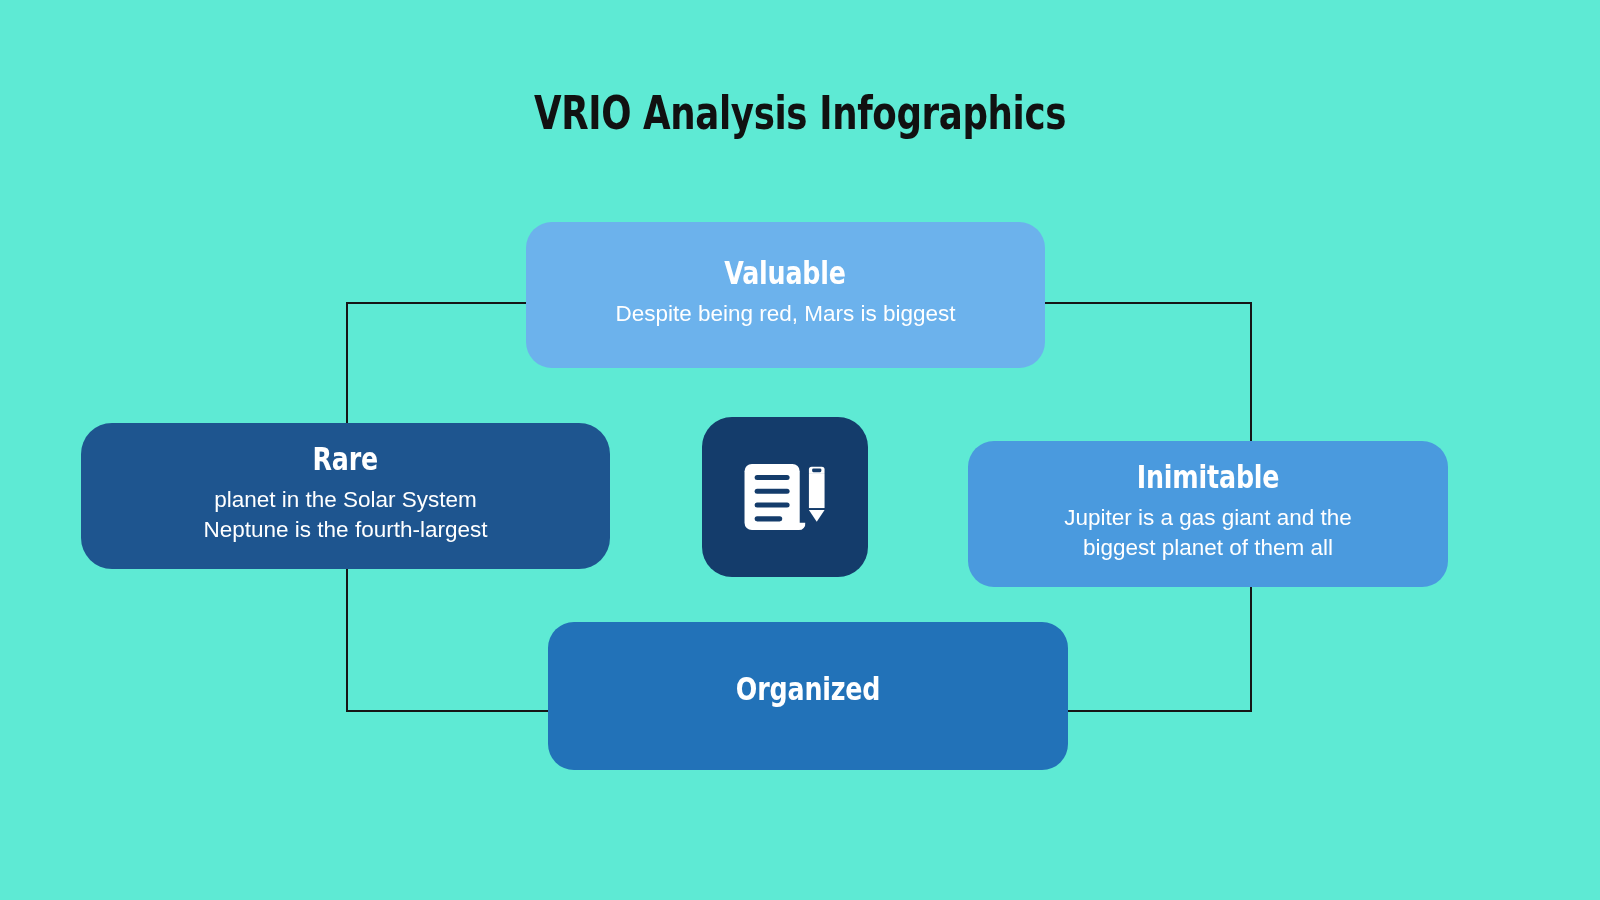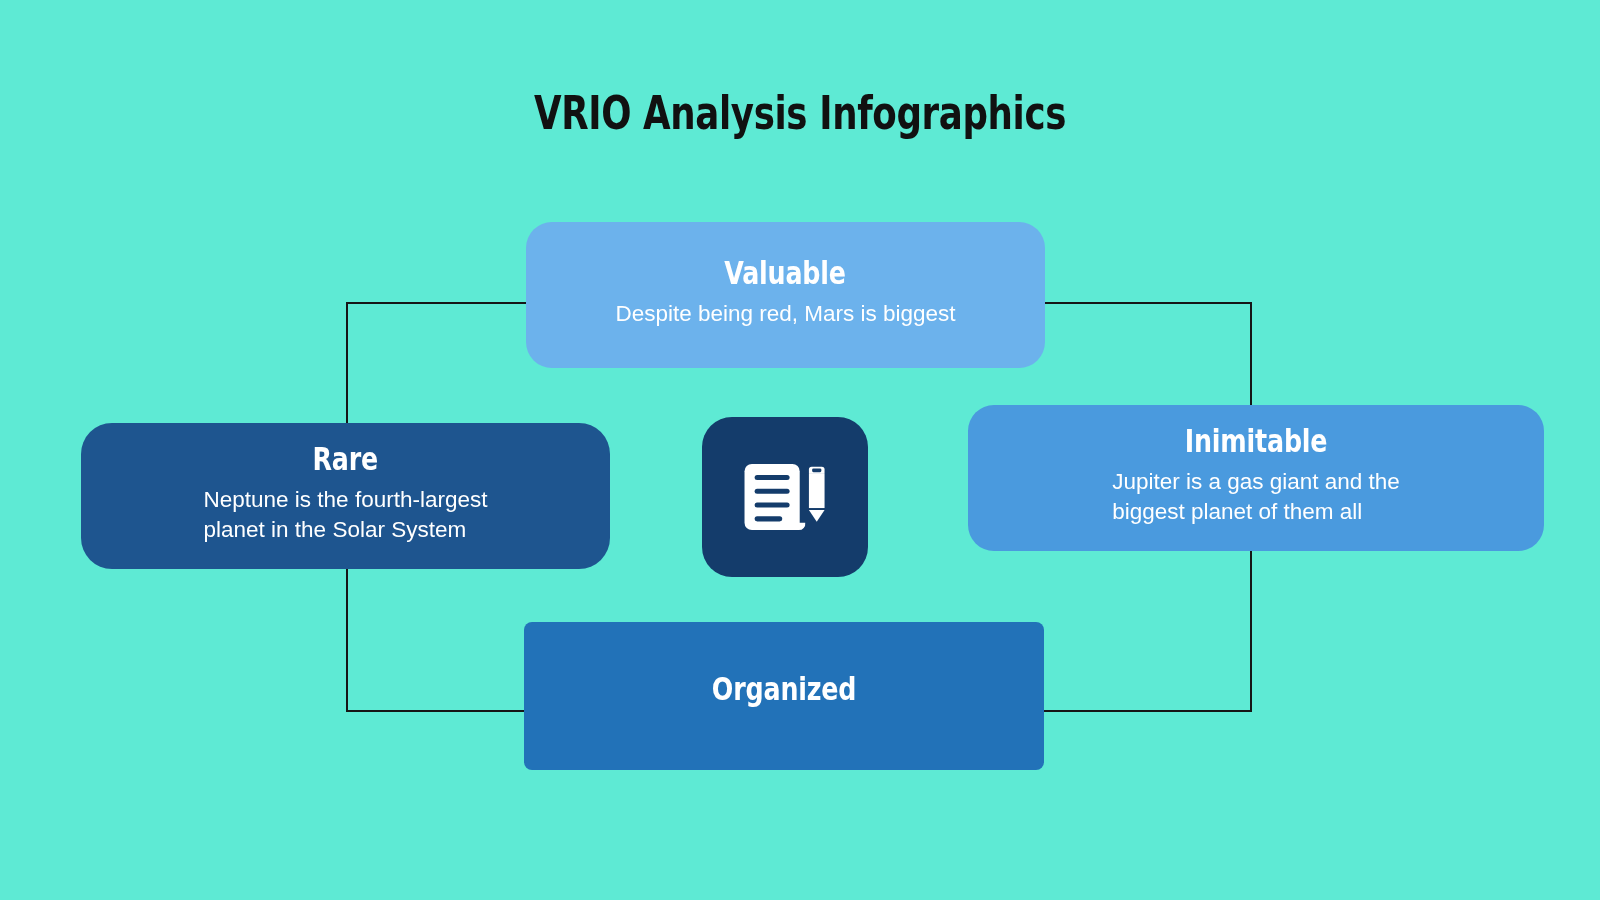--- a/index.html
+++ b/index.html
@@ -53,20 +53,21 @@
   .card {
     position: absolute;
     border-radius: 26px;
     box-sizing: border-box;
     display: flex;
     flex-direction: column;
     align-items: center;
     justify-content: center;
     padding: 6px 18px 10px 18px;
     color: #ffffff;
+    text-align: center;
   }
   .card-title {
     font-family: "DejaVu Sans Condensed", "Liberation Sans Narrow", "Liberation Sans", sans-serif;
     font-weight: 700;
     font-size: 32px;
     line-height: 1.05;
     letter-spacing: -0.2px;
     color: #ffffff;
     transform: scaleX(0.88);
     transform-origin: 50% 50%;
@@ -89,30 +90,29 @@
     height: 146px;
   }
   #card-rare {
     left: 81px;
     top: 423px;
     width: 529px;
     height: 146px;
   }
   #card-inimitable {
     left: 968px;
-    top: 405px;
-    width: 576px;
+    top: 441px;
+    width: 480px;
     height: 146px;
   }
   #card-organized {
-    left: 524px;
+    left: 548px;
     top: 622px;
     width: 520px;
     height: 148px;
-    border-radius: 8px;
   }
 
   
   #center-icon-tile {
     position: absolute;
     left: 702px;
     top: 417px;
     width: 166px;
     height: 160px;
     border-radius: 30px;
@@ -138,22 +138,22 @@
   <div class="card" id="card-valuable" style="background: rgb(108, 178, 236);">
     <div class="card-title">Valuable</div>
     <div class="card-desc">
       <div>Despite being red, Mars is biggest</div>
     </div>
   </div>
 
   <div class="card" id="card-rare" style="background: rgb(30, 85, 143); border-radius: 31px;">
     <div class="card-title">Rare</div>
     <div class="card-desc">
+      <div>planet in the Solar System</div>
       <div>Neptune is the fourth-largest</div>
-      <div>planet in the Solar System</div>
     </div>
   </div>
 
   <div class="card" id="card-inimitable" style="background: rgb(74, 154, 222);">
     <div class="card-title">Inimitable</div>
     <div class="card-desc">
       <div>Jupiter is a gas giant and the</div>
       <div>biggest planet of them all</div>
     </div>
   </div>

